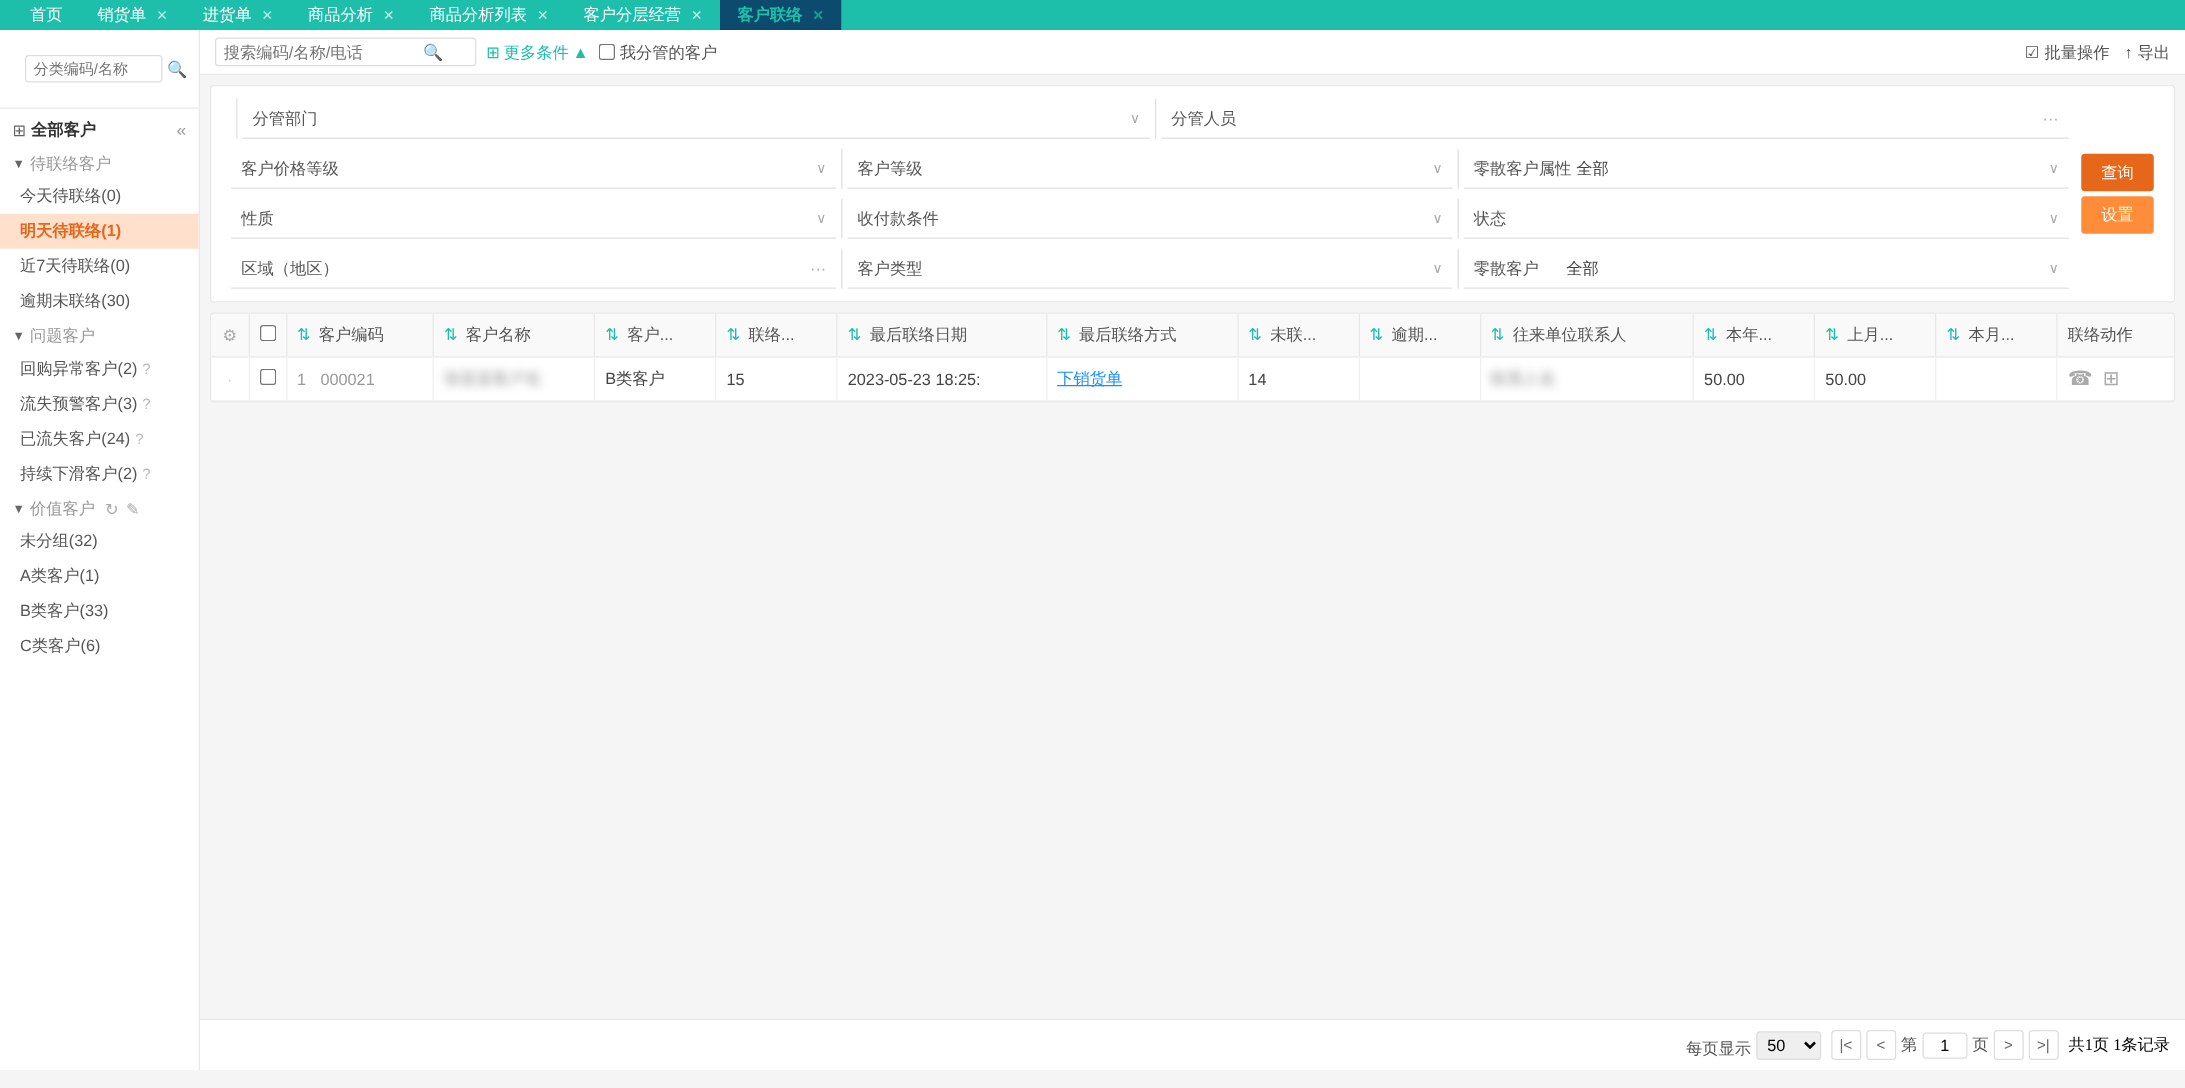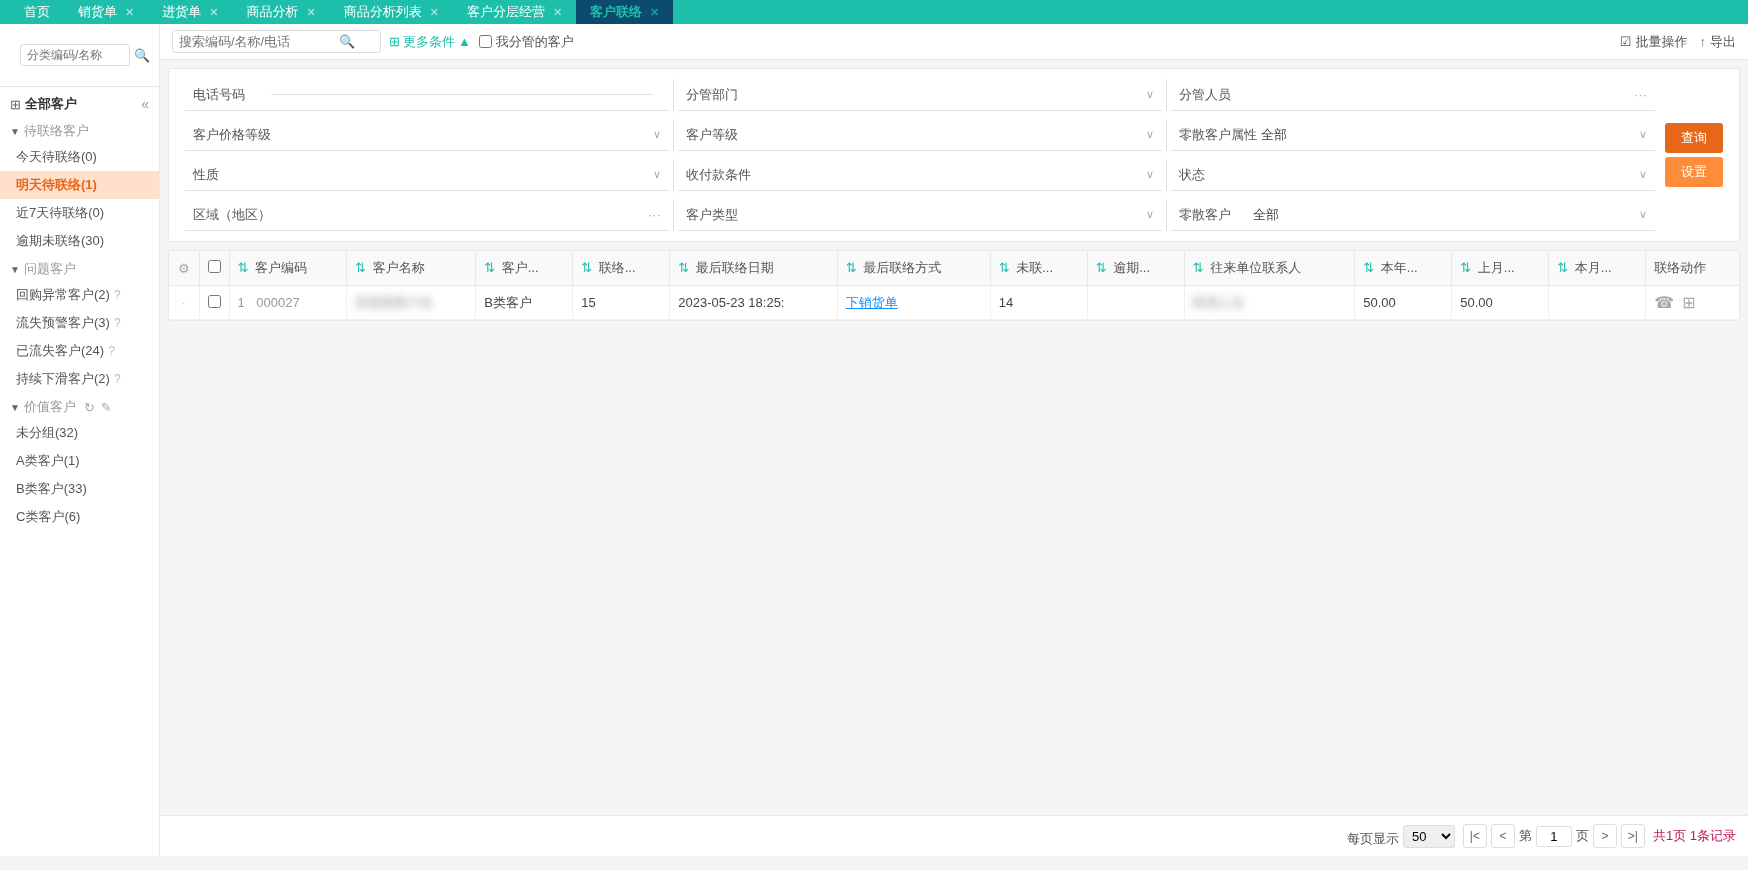--- a/index.html
+++ b/index.html
@@ -322,21 +322,21 @@
       font-size: 12px;
     }
     .page-input {
       width: 36px;
       border: 1px solid #ddd;
       border-radius: 3px;
       padding: 2px 4px;
       text-align: center;
       outline: none;
     }
-    .total-info { color: #be185d; font-size: 13px; }
+    .total-info { color: #000000; font-size: 13px; font-family: Liberation Serif, serif; }
 
     .gear-icon { color: #aaa; cursor: pointer; }
 
     
     .table-area::-webkit-scrollbar { height: 8px; }
     .table-area::-webkit-scrollbar-track { background: #f1f1f1; }
     .table-area::-webkit-scrollbar-thumb { background: #ccc; border-radius: 4px; }
 
     .action-icons { display: flex; gap: 8px; align-items: center; }
     .action-icon { color: #aaa; cursor: pointer; font-size: 16px; }
@@ -474,24 +474,20 @@
           <span>导出</span>
         </div>
       </div>
     </div>
 
     <div style="margin: 8px; background:#fff; border:1px solid #e8e8e8; border-radius:3px; padding:10px 16px;">
       <div style="display:flex; align-items:stretch;">
         <div style="flex:1;">
 
           <div class="filter-row">
-            <div class="filter-cell">
-              <span class="filter-label">电话号码</span>
-              <div style="flex:1; border-bottom:1px solid #e0e0e0; margin: 0 8px;"></div>
-            </div>
             <div class="filter-separator"></div>
             <div class="filter-cell">
               <span class="filter-label">分管部门</span>
               <div style="flex:1;"></div>
               <span class="filter-select">
                 <span class="chevron">∨</span>
               </span>
             </div>
             <div class="filter-separator"></div>
             <div class="filter-cell">
@@ -650,21 +646,21 @@
           </tr>
         </thead>
         <tbody>
           <tr>
             <td style="text-align:center; color:#ccc;">·</td>
             <td style="text-align:center;">
               <input type="checkbox" style="">
             </td>
             <td style="color:#999;">
               <span style="color:#999; margin-right:8px;">1</span>
-              <span>000027</span>
+              <span>000021</span>
             </td>
             <td>
               <span class="blurred" style="font-size:13px;">张某某客户名</span>
             </td>
             <td>
               <span>B类客户</span>
             </td>
             <td>
               <span>15</span>
             </td>

